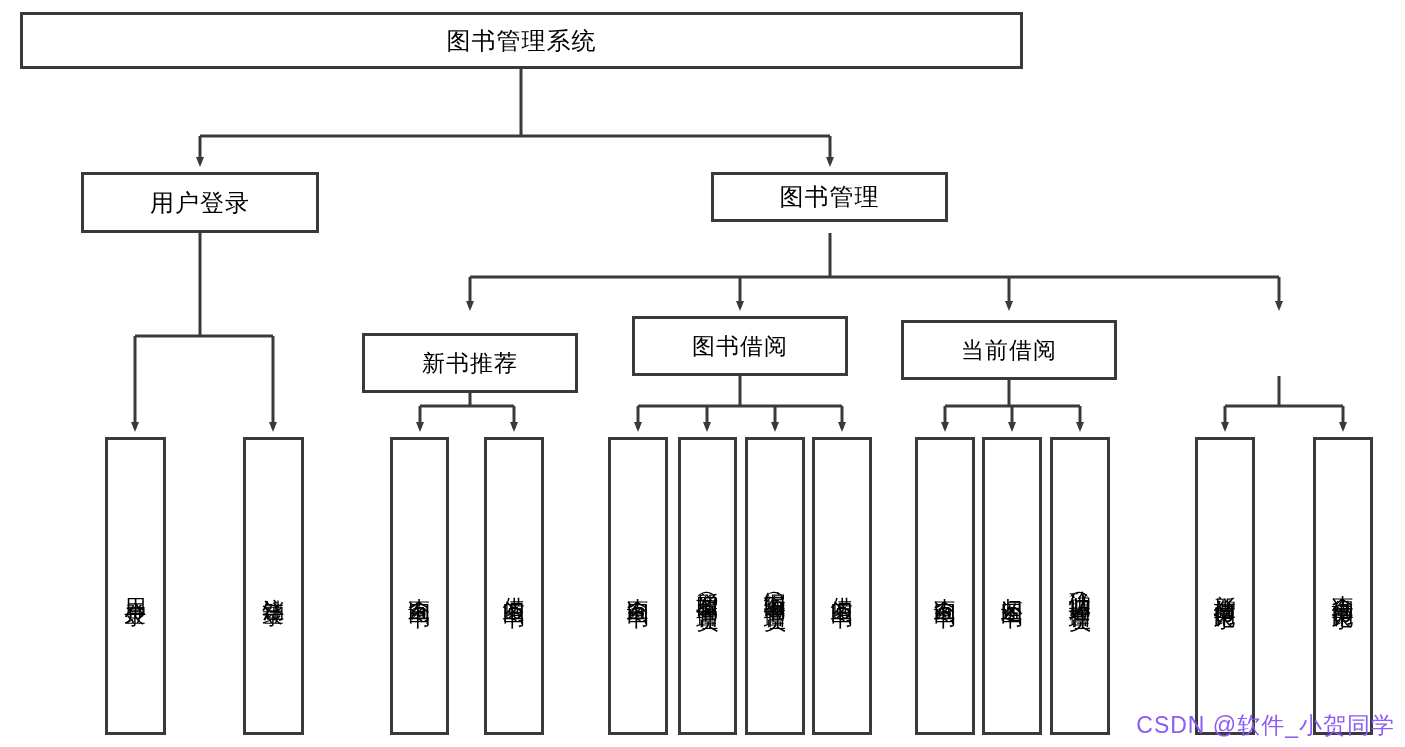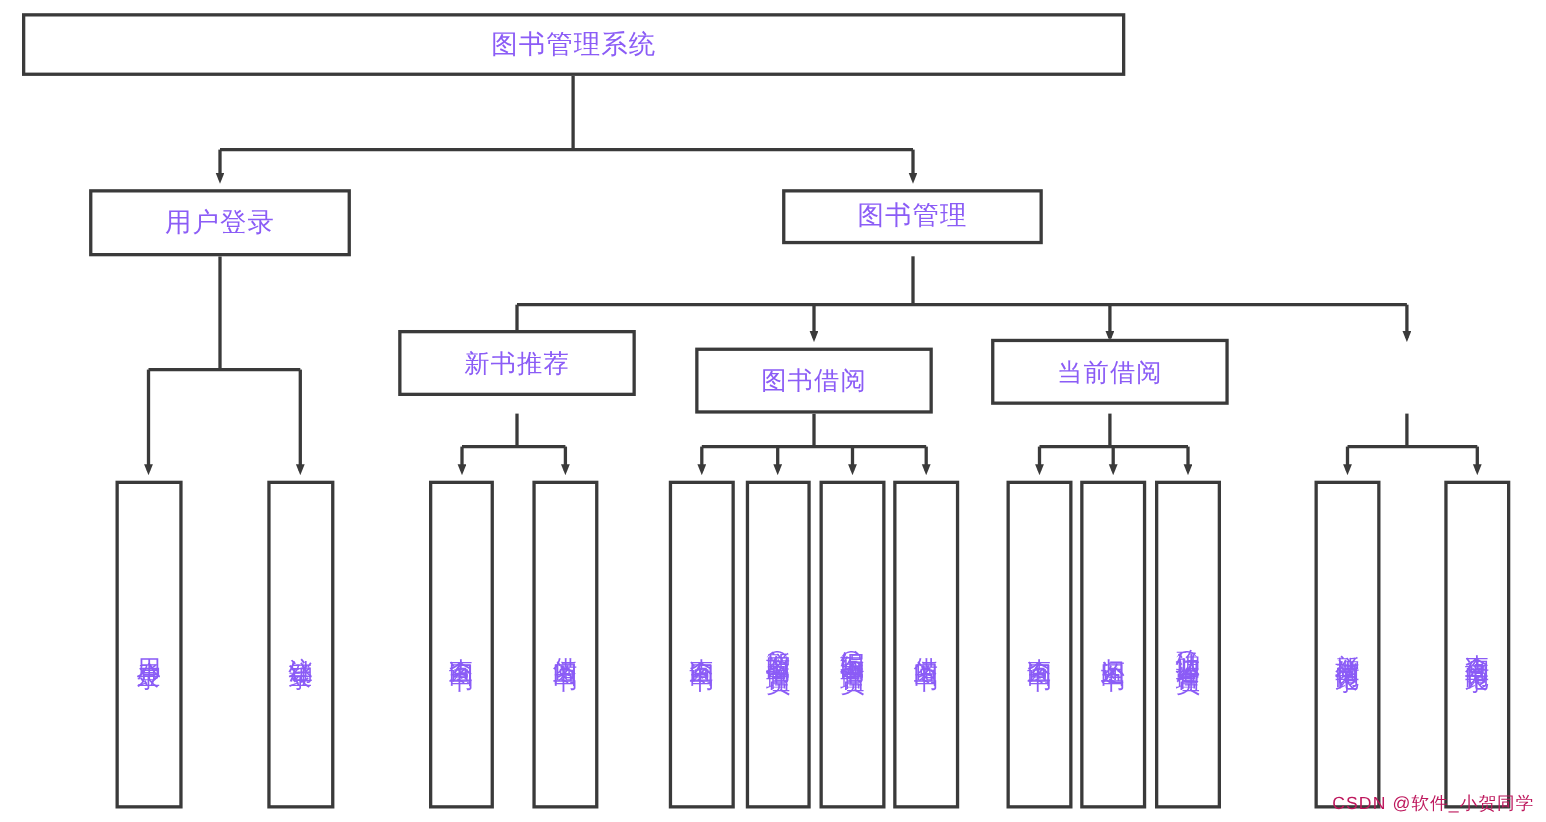--- a/index.html
+++ b/index.html
@@ -25,21 +25,21 @@
     height: 747px;
   }
   .node {
     position: absolute;
     box-sizing: border-box;
     border: 3px solid #3a3a3a;
     background: #ffffff;
     display: flex;
     align-items: center;
     justify-content: center;
-    color: #8b5cf6;
+    color: #000000;
   }
   .node .label {
     font-size: 23px;
     line-height: 1.25;
     letter-spacing: 1px;
     white-space: nowrap;
   }
   .node.vertical {
     align-items: center;
     justify-content: center;
@@ -53,22 +53,22 @@
     white-space: nowrap;
   }
   .node.root .label { font-size: 24px; }
   .node.level2 .label { font-size: 24px; }
   .node.level3 .label { font-size: 23px; }
 
   #watermark {
     position: absolute;
     right: 10px;
     bottom: 6px;
-    font-size: 16px;
-    color: #be185d;
+    font-size: 23px;
+    color: #8b5cf6;
     letter-spacing: 1px;
     user-select: none;
     white-space: nowrap;
   }
 </style>
 </head>
 <body>
 
 <div id="diagram-root">
 
@@ -126,27 +126,27 @@
     <span class="label">图书管理系统</span>
   </div>
 
   <div class="node level2" style="left:81px; top:172px; width:238px; height:61px;">
     <span class="label">用户登录</span>
   </div>
   <div class="node level2" style="left:711px; top:172px; width:237px; height:50px;">
     <span class="label">图书管理</span>
   </div>
 
-  <div class="node level3" style="left:362px; top:300px; width:216px; height:60px;">
+  <div class="node level3" style="left:362px; top:333px; width:216px; height:60px;">
     <span class="label">新书推荐</span>
   </div>
   <div class="node level3" style="left:632px; top:316px; width:216px; height:60px;">
     <span class="label">图书借阅</span>
   </div>
-  <div class="node level3" style="left:901px; top:308px; width:216px; height:60px;">
+  <div class="node level3" style="left:901px; top:320px; width:216px; height:60px;">
     <span class="label">当前借阅</span>
   </div>
 
   <div class="node vertical" style="left:105px; top:437px; width:61px; height:298px;">
     <span class="label">用户登录</span>
   </div>
   <div class="node vertical" style="left:243px; top:437px; width:61px; height:298px;">
     <span class="label">注销登录</span>
   </div>
   <div class="node vertical" style="left:390px; top:437px; width:59px; height:298px;">

